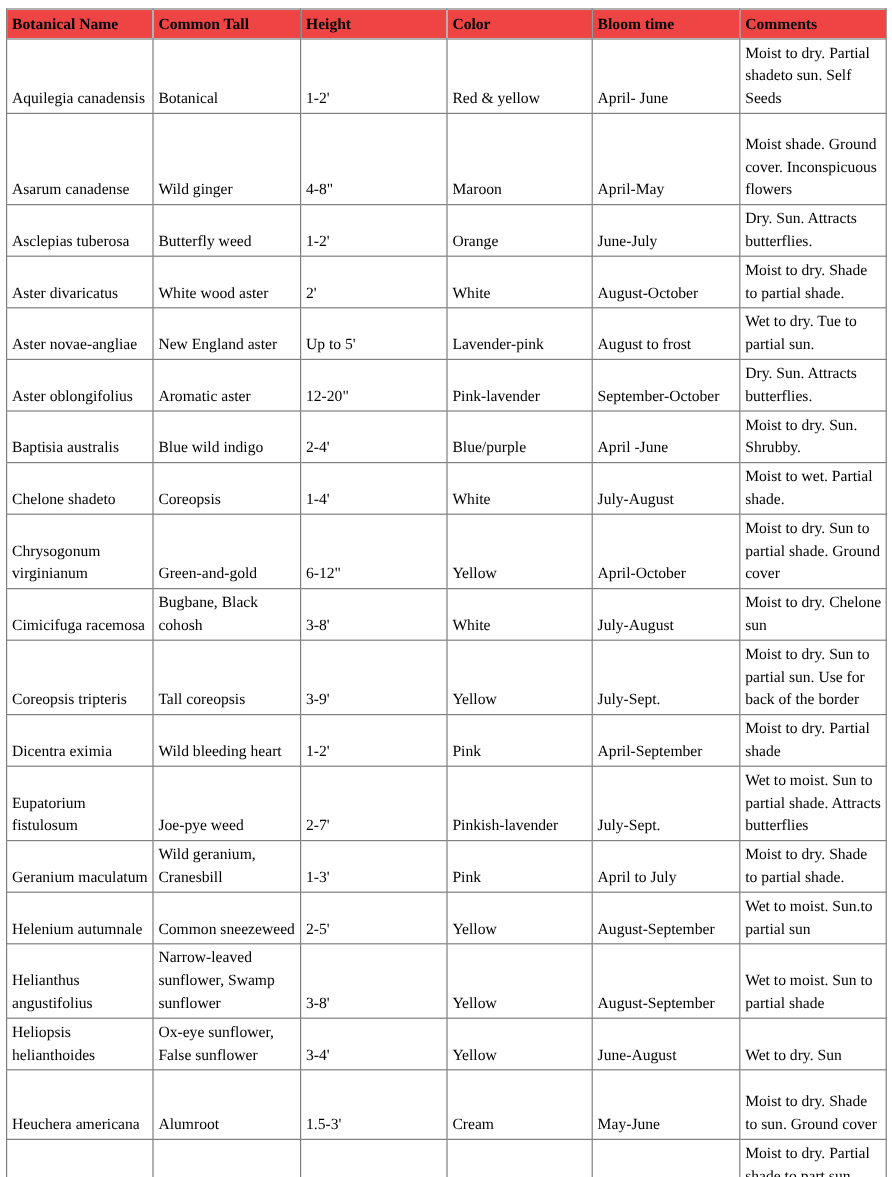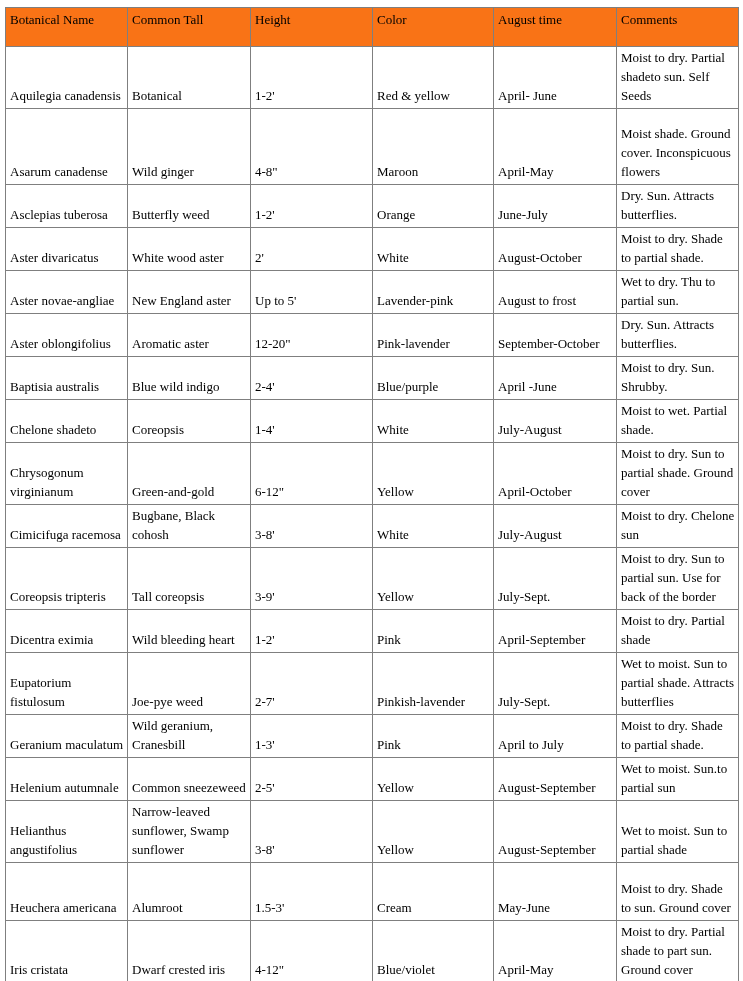--- a/index.html
+++ b/index.html
@@ -25,24 +25,24 @@
   table.plant-table th,
   table.plant-table td {
     border: 1px solid #7f7f7f;
     font-size: 13px;
     line-height: 19px;
     text-align: left;
     overflow: hidden;
     word-wrap: break-word;
   }
   table.plant-table th {
-    background: #f97316;
-    font-weight: normal;
+    background: #ef4444;
+    font-weight: bold;
     vertical-align: middle;
-    padding: 2px 3px 17px 4px;
+    padding: 2px 3px 3px 4px;
     height: 24px;
     box-sizing: border-box;
   }
   table.plant-table td {
     vertical-align: bottom;
     padding: 1px 3px 3px 4px;
   }
   
   col.c-botanical { width: 122px; }
   col.c-common    { width: 123px; }
@@ -63,21 +63,21 @@
       <col class="c-color">
       <col class="c-bloom">
       <col class="c-comments">
     </colgroup>
     <thead>
       <tr>
           <th>Botanical Name</th>
           <th>Common Tall</th>
           <th>Height</th>
           <th>Color</th>
-          <th>August time</th>
+          <th>Bloom time</th>
           <th>Comments</th>
         </tr>
     </thead>
     <tbody>
         <tr style="height: 59px;">
           <td>Aquilegia canadensis</td>
           <td>Botanical</td>
           <td>1-2'</td>
           <td>Red &amp; yellow</td>
           <td>April- June</td>
@@ -106,21 +106,21 @@
           <td>White</td>
           <td>August-October</td>
           <td>Moist to dry. Shade to partial shade.</td>
         </tr>
         <tr style="height: 42px;">
           <td>Aster novae-angliae</td>
           <td>New England aster</td>
           <td>Up to 5'</td>
           <td>Lavender-pink</td>
           <td>August to frost</td>
-          <td>Wet to dry. Thu to partial sun.</td>
+          <td>Wet to dry. Tue to partial sun.</td>
         </tr>
         <tr style="height: 41px;">
           <td>Aster oblongifolius</td>
           <td>Aromatic aster</td>
           <td>12-20"</td>
           <td>Pink-lavender</td>
           <td>September-October</td>
           <td>Dry. Sun. Attracts butterflies.</td>
         </tr>
         <tr style="height: 42px;">
@@ -195,20 +195,28 @@
           <td>August-September</td>
           <td>Wet to moist. Sun.to partial sun</td>
         </tr>
         <tr style="height: 58px;">
           <td>Helianthus angustifolius</td>
           <td>Narrow-leaved sunflower, Swamp sunflower</td>
           <td>3-8'</td>
           <td>Yellow</td>
           <td>August-September</td>
           <td>Wet to moist. Sun to partial shade</td>
+        </tr>
+        <tr style="height: 42px;">
+          <td>Heliopsis helianthoides</td>
+          <td>Ox-eye sunflower, False sunflower</td>
+          <td>3-4'</td>
+          <td>Yellow</td>
+          <td>June-August</td>
+          <td>Wet to dry. Sun</td>
         </tr>
         <tr style="height: 58px;">
           <td>Heuchera americana</td>
           <td>Alumroot</td>
           <td>1.5-3'</td>
           <td>Cream</td>
           <td>May-June</td>
           <td>Moist to dry. Shade to sun. Ground cover</td>
         </tr>
         <tr style="height: 58px;">

